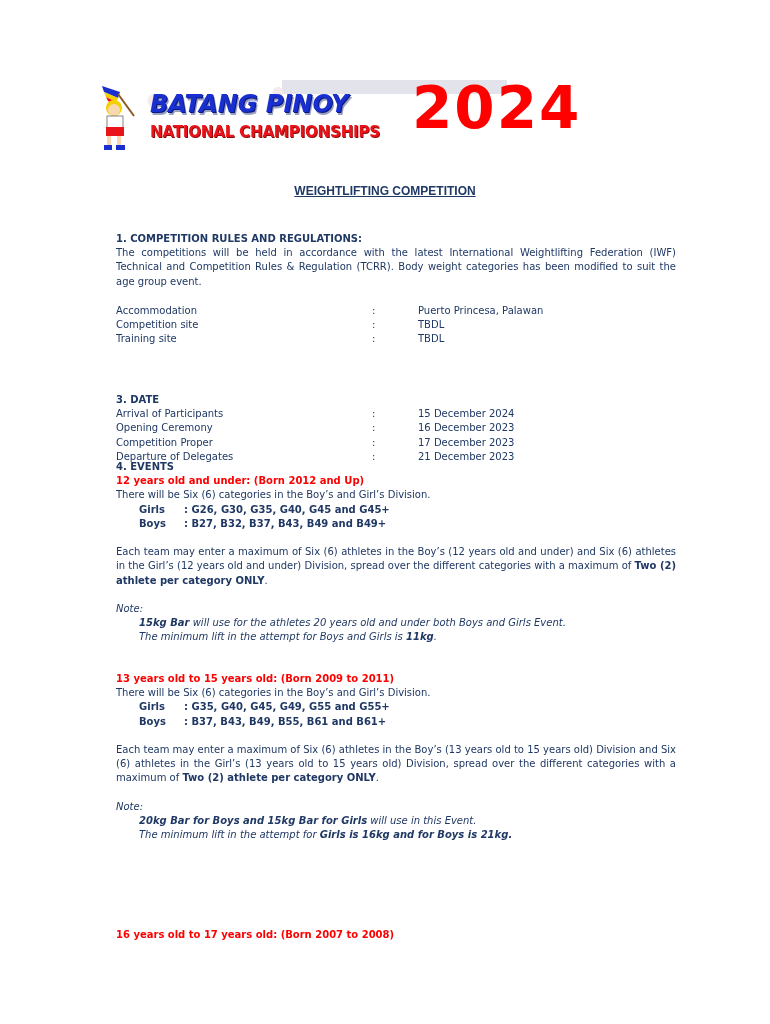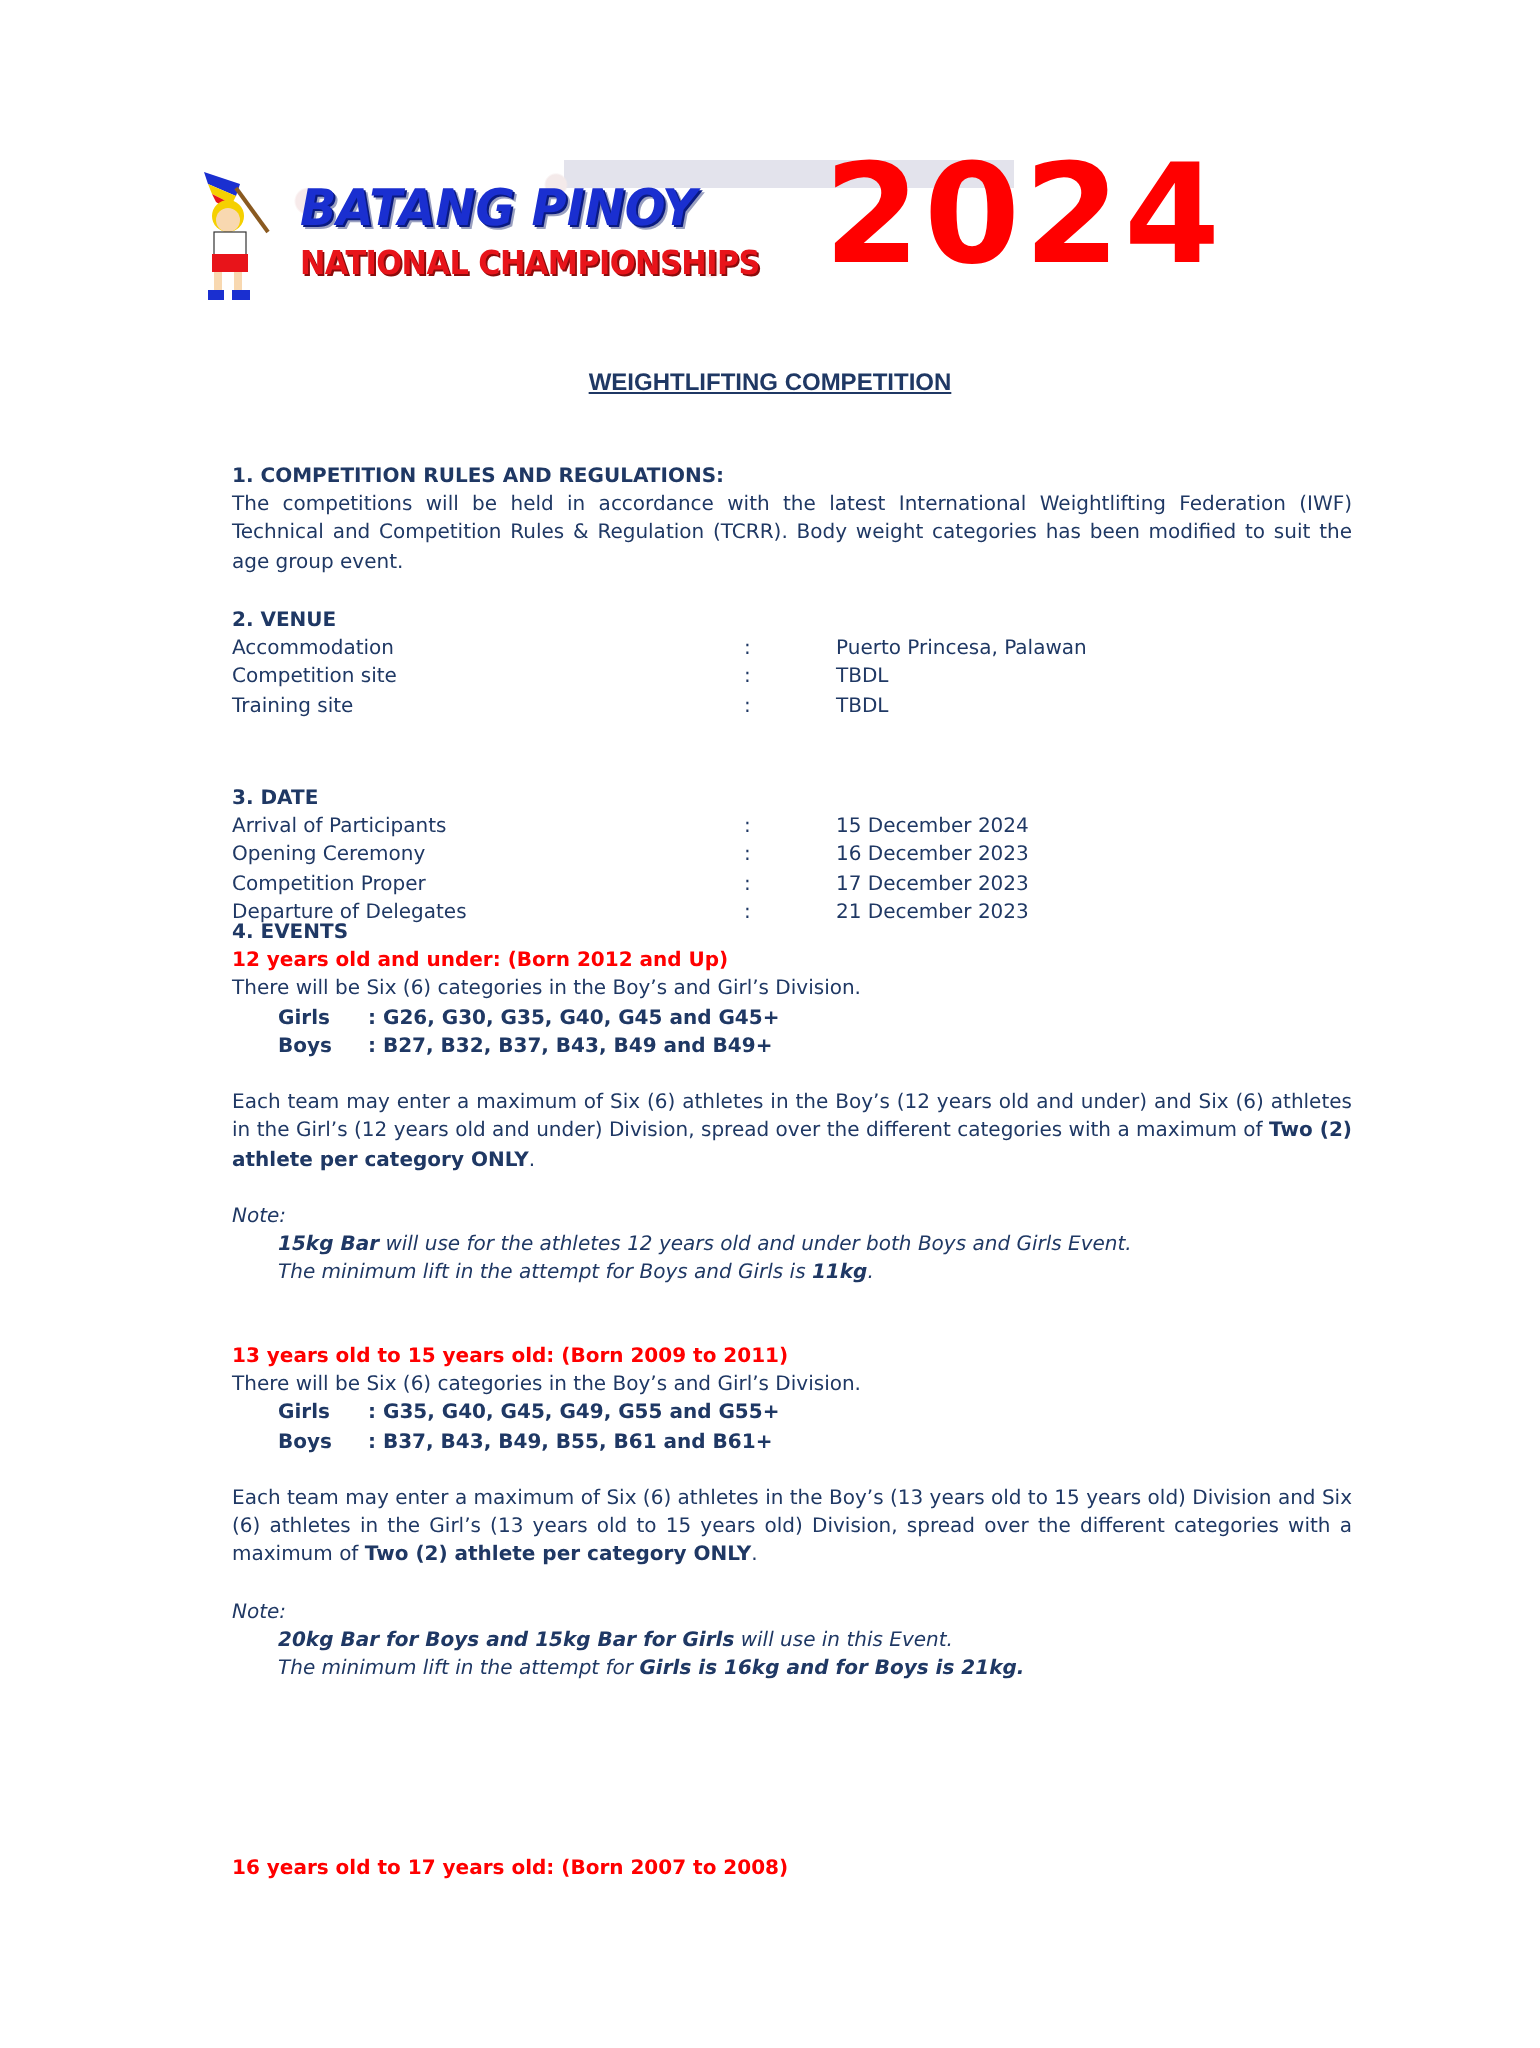--- a/index.html
+++ b/index.html
@@ -17,21 +17,21 @@
                 radial-gradient(circle at 60% 20%, #f4eaea 0 5px, transparent 6px),
                 radial-gradient(circle at 85% 70%, #f6eeee 0 5px, transparent 6px); }
   .mascot { position: absolute; left: 6px; top: 6px; width: 46px; height: 70px; }
   .logo-line1 { position: absolute; left: 58px; top: 14px; font-family: "DejaVu Sans", sans-serif; font-weight: bold;
     font-size: 24px; color: #1a2fd0; letter-spacing: 0px; font-style: italic;
     text-shadow: 1px 1px 0 #0a1a80, 2px 2px 0 #9aa0c0; transform: scaleY(1.05); }
   .logo-line2 { position: absolute; left: 58px; top: 46px; font-family: "DejaVu Sans", sans-serif; font-weight: bold;
     font-size: 16.5px; color: #e8141a; letter-spacing: -0.3px; transform: scaleX(0.92); transform-origin: left;
     text-shadow: 1px 1px 0 #8a0b0b; }
   .year { position: absolute; left: 320px; top: 0px; font-family: "DejaVu Sans", sans-serif; font-weight: bold;
-    font-size: 69px; color: #ff0000; letter-spacing: 2px; line-height: 64px; }
+    font-size: 58px; color: #ff0000; letter-spacing: 2px; line-height: 64px; }
 
   .title { position: absolute; left: 0; width: 770px; top: 184px; text-align: center;
     font-family: "Liberation Sans", sans-serif; font-weight: bold; font-size: 12px; color: #1f3864;
     text-decoration: underline; }
 
   .block { position: absolute; left: 116px; width: 560px; font-size: 10px; line-height: 14.2px; }
   .h { font-weight: bold; }
   .red { color: #ff0000; font-weight: bold; }
   .p { text-align: justify; }
   .row { position: relative; height: 14.2px; }
@@ -72,21 +72,20 @@
   </div>
 
   <div class="title">WEIGHTLIFTING COMPETITION</div>
 
   <div class="block" style="top:232px;">
     <div class="h">1.  COMPETITION RULES AND REGULATIONS:</div>
     <div class="p">The competitions will be held in accordance with the latest International Weightlifting Federation (IWF) Technical and Competition Rules &amp; Regulation (TCRR). Body weight categories has been modified to suit the age group event.</div>
   </div>
 
   <div class="block" style="top:304px;">
-    <div class="h">2.  VENUE</div>
     <div class="row">
       <span class="lbl">Accommodation</span>
       <span class="colon">:</span>
       <span class="val">Puerto Princesa, Palawan</span>
     </div>
     <div class="row">
       <span class="lbl">Competition site</span>
       <span class="colon">:</span>
       <span class="val">TBDL</span>
     </div>
@@ -131,21 +130,21 @@
       <span class="c">: G26, G30, G35, G40, G45 and G45+</span>
     </div>
     <div class="cat">
       <span class="g">Boys</span>
       <span class="c">: B27, B32, B37, B43, B49 and B49+</span>
     </div>
     <div style="height:14.2px;"></div>
     <div class="p"><span>Each team may enter a maximum of Six (6) athletes in the Boy’s (12 years old and under) and Six (6) athletes in the Girl’s (12 years old and under) Division, spread over the different categories with a maximum of </span><b>Two (2) athlete per category ONLY</b><span>.</span></div>
     <div style="height:14.2px;"></div>
     <div class="it">Note:</div>
-    <div class="it p indent" style="padding-left:0; text-indent:23px;"><b>15kg Bar</b><span> will use for the athletes 12 years old and under both Boys and Girls Event.</span></div>
+    <div class="it p indent" style="padding-left:0; text-indent:23px;"><b>15kg Bar</b><span> will use for the athletes 20 years old and under both Boys and Girls Event.</span></div>
     <div class="it indent"><span>The minimum lift in the attempt for Boys and Girls is </span><b>11kg</b><span>.</span></div>
   </div>
 
   <div class="block" style="top:672px;">
     <div class="red">13 years old to 15 years old: (Born 2009 to 2011)</div>
     <div>There will be Six (6) categories in the Boy’s and Girl’s Division.</div>
     <div class="cat">
       <span class="g">Girls</span>
       <span class="c">: G35, G40, G45, G49, G55 and G55+</span>
     </div>

